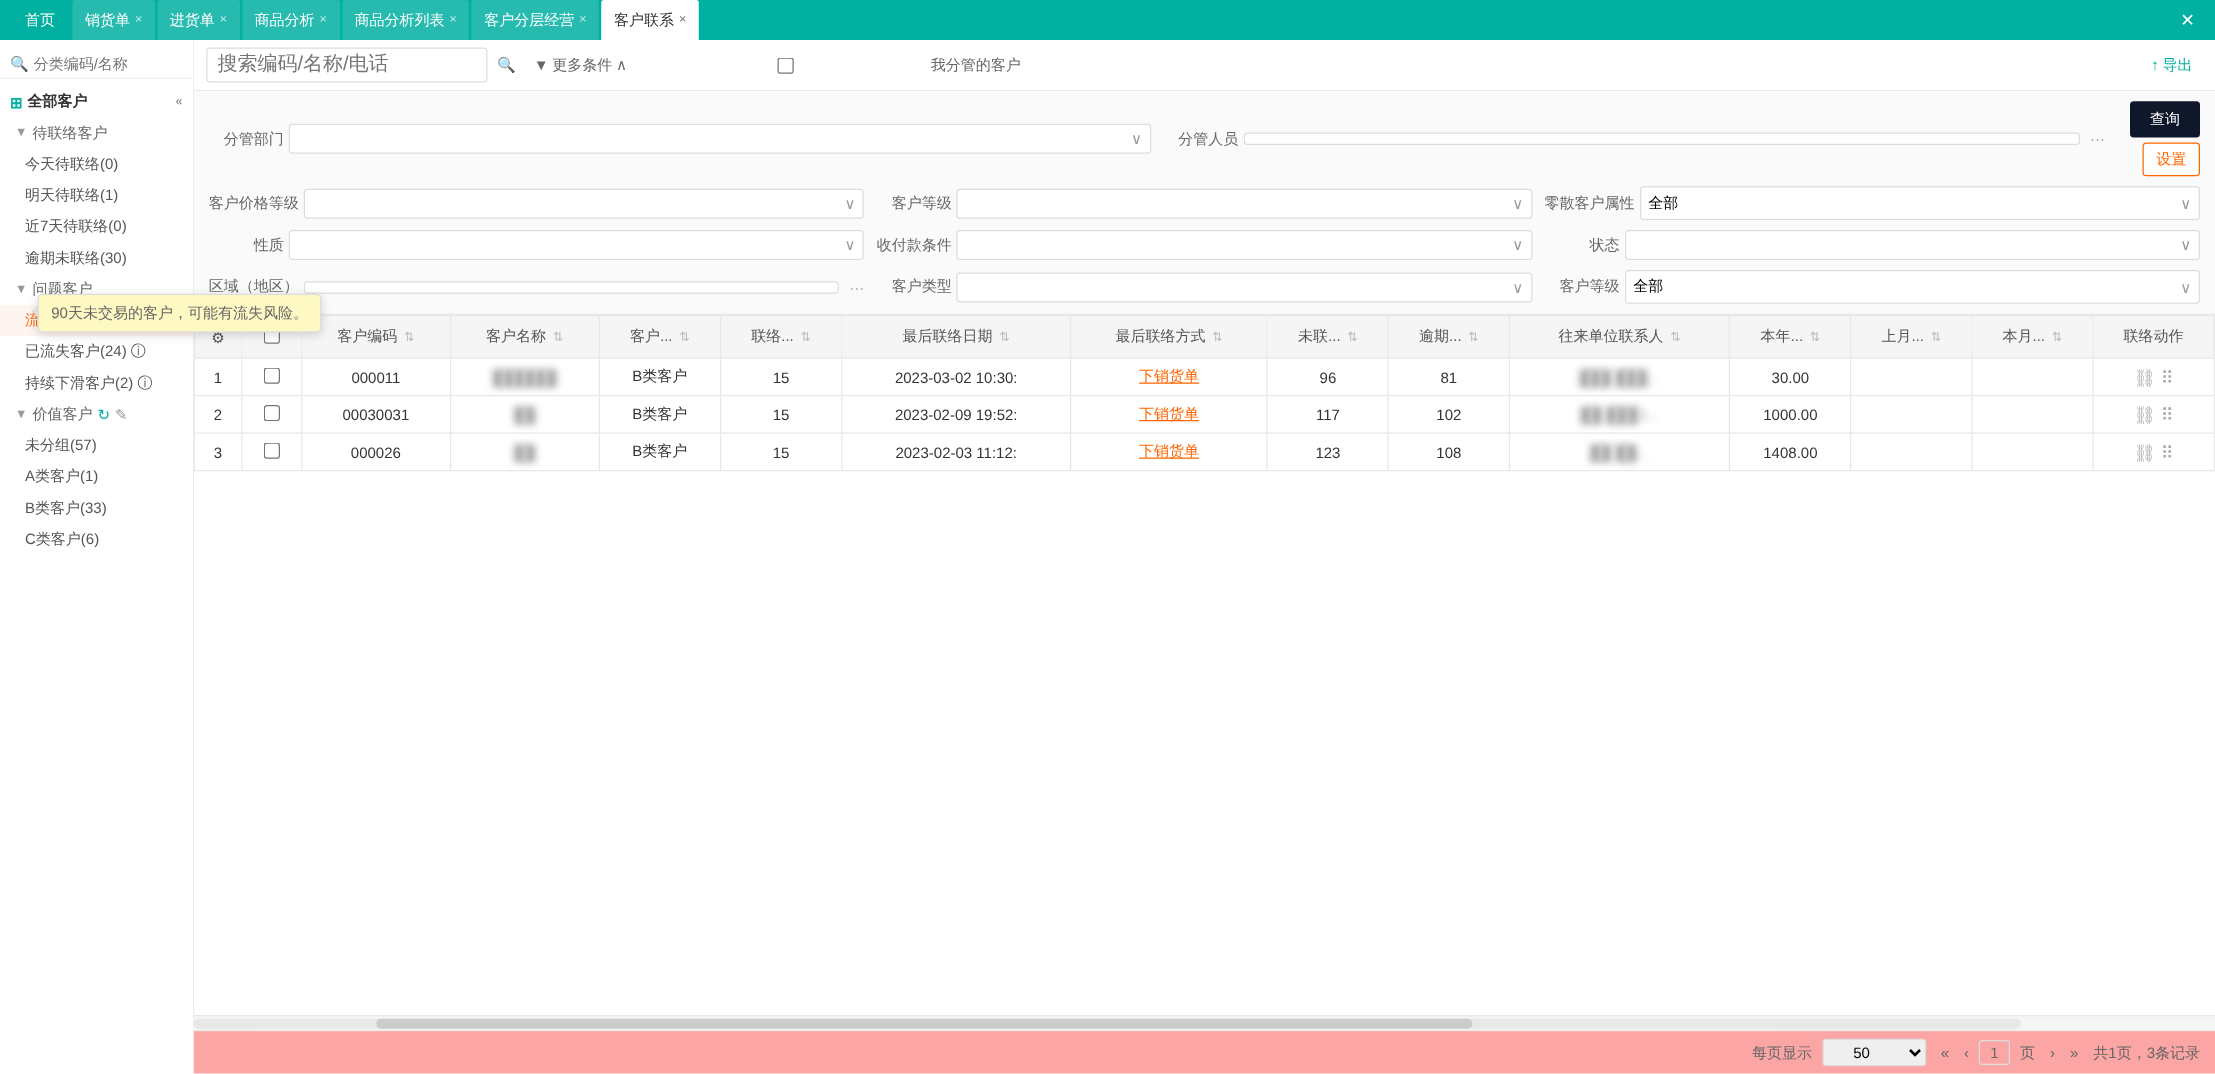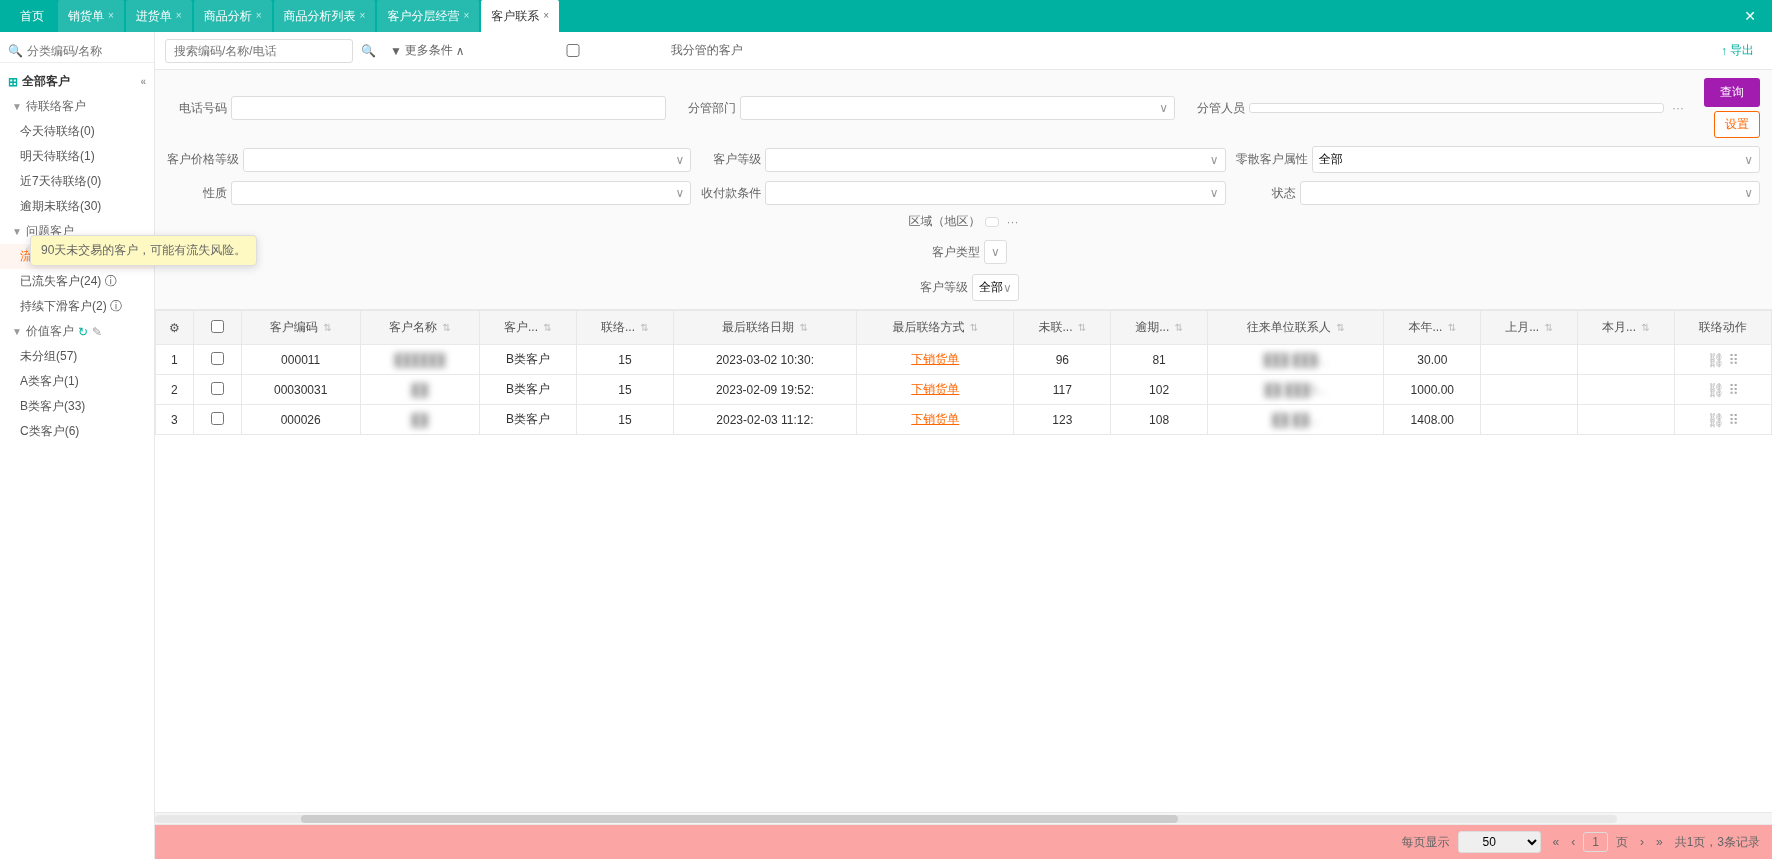--- a/index.html
+++ b/index.html
@@ -163,22 +163,22 @@
       padding: 6px 10px;
       border-bottom: 1px solid #e8e8e8;
       display: flex;
       align-items: center;
       gap: 8px;
     }
     .filter-bar input {
       border: 1px solid #ddd;
       border-radius: 3px;
       padding: 4px 8px;
-      width: 188px;
-      font-size: 12px;
+      width: 225px;
+      font-size: 16px;
       outline: none;
     }
     .filter-btn {
       display: flex;
       align-items: center;
       gap: 3px;
       color: #666;
       cursor: pointer;
       padding: 4px 6px;
       border-radius: 3px;
@@ -205,21 +205,21 @@
       background: #fafafa;
       border-bottom: 1px solid #e8e8e8;
       padding: 8px 12px;
     }
     .filter-row {
       display: flex;
       align-items: center;
       gap: 10px;
       margin-bottom: 8px;
     }
-    .filter-row:last-child { margin-bottom: 0; flex-direction: column; }
+    .filter-row:last-child { margin-bottom: 0; }
     .filter-field {
       display: flex;
       align-items: center;
       flex: 1;
       gap: 4px;
     }
     .filter-field label {
       color: #666;
       white-space: nowrap;
       min-width: 60px;
@@ -242,21 +242,21 @@
       font-size: 12px;
       display: flex;
       align-items: center;
       justify-content: space-between;
       background: white;
       cursor: pointer;
     }
     .filter-field .select-box .chevron { color: #999; }
     .filter-field .dots { color: #999; cursor: pointer; margin-left: 4px; }
     .query-btn {
-      background: #a21caf;
+      background: #0f172a;
       color: white;
       border: none;
       padding: 6px 16px;
       border-radius: 3px;
       cursor: pointer;
       font-size: 12px;
     }
     .settings-btn {
       background: white;
       color: #ff6600;
@@ -455,24 +455,20 @@
       </label>
       <div class="export-btn">
         <span>↑</span>
         <span>导出</span>
       </div>
     </div>
 
     <div class="advanced-filter">
 
       <div class="filter-row">
-        <div class="filter-field">
-          <label>电话号码</label>
-          <input type="text" style="">
-        </div>
         <div class="filter-field">
           <label>分管部门</label>
           <div class="select-box">
             <span></span>
             <span class="chevron">∨</span>
           </div>
         </div>
         <div class="filter-field">
           <label>分管人员</label>
           <div class="select-box">

